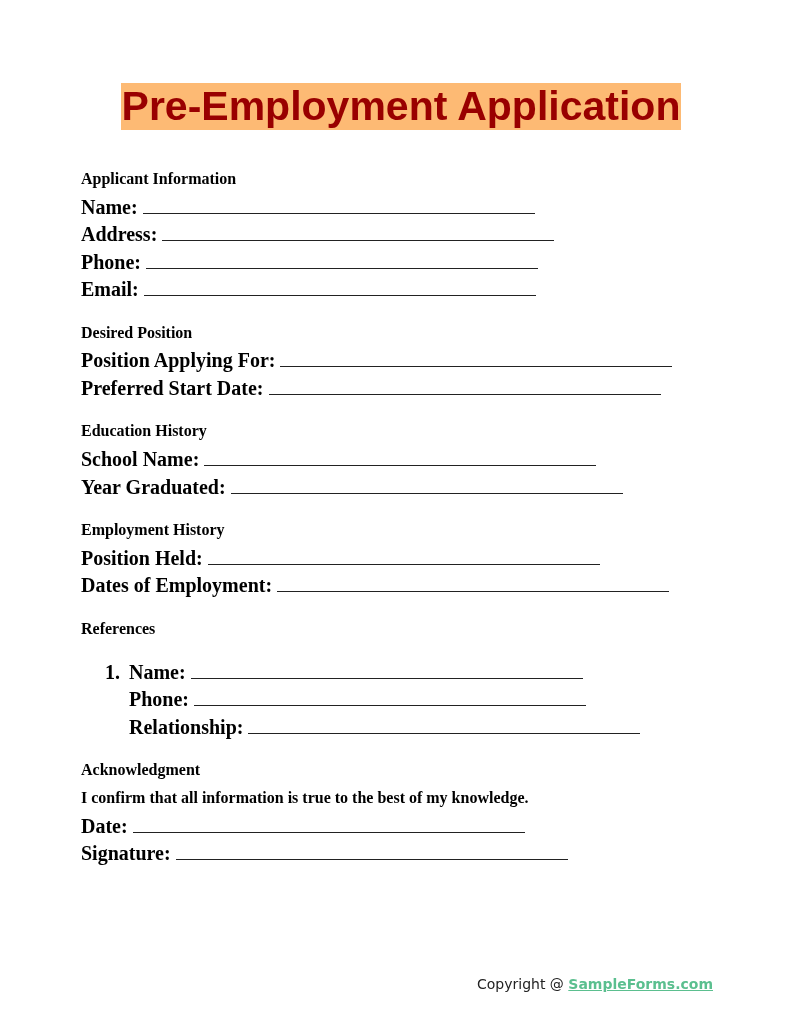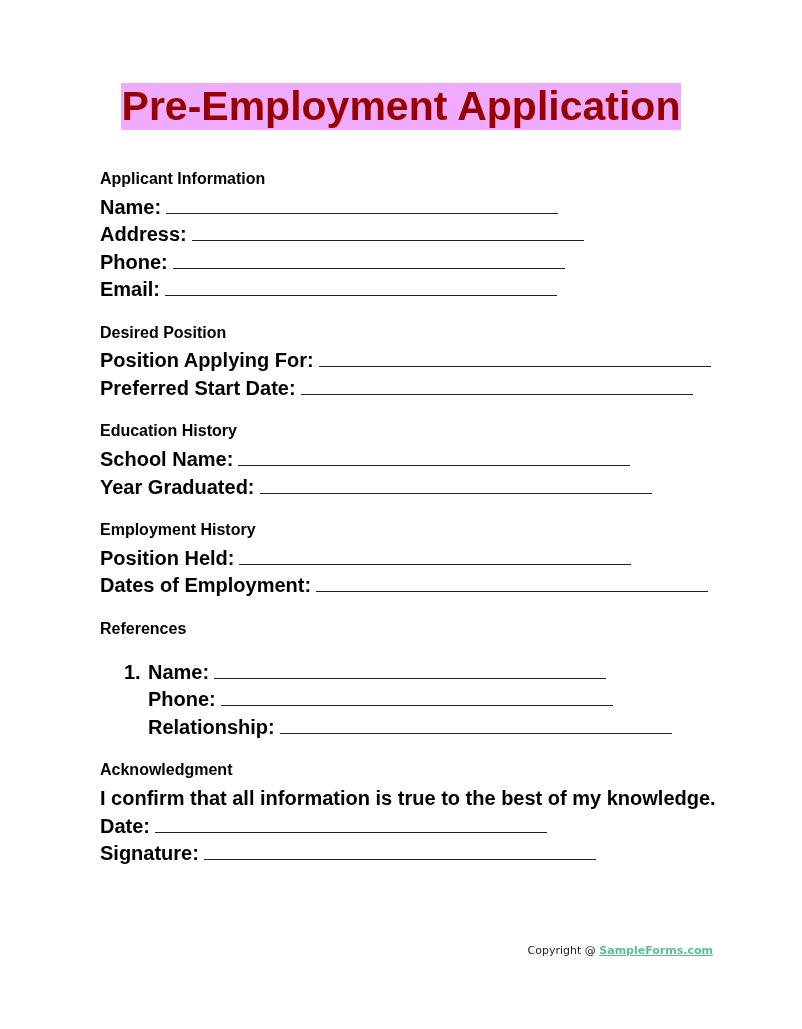--- a/index.html
+++ b/index.html
@@ -1,31 +1,31 @@
 <!DOCTYPE html>
 <html><head>
 <meta charset="utf-8">
 <style>
   html, body { margin: 0; padding: 0; background: #ffffff; }
   body { width: 802px; height: 1029px; position: relative; overflow: hidden;
          font-family: "Liberation Sans", sans-serif; color: #000; }
   .title-wrap { position: absolute; top: 83px; left: 0; width: 802px; text-align: center; }
-  .title { display: inline-block; background: #f0abfc; color: #990000;
+  .title { display: inline-block; background: #fdba74; color: #990000;
            font-weight: bold; font-size: 41px; line-height: 47px; padding: 0 1px;
            font-family: "Liberation Sans", sans-serif; }
-  .content { position: absolute; left: 100px; top: 170px; width: 640px; }
+  .content { position: absolute; left: 81px; top: 170px; width: 640px; font-family: Liberation Serif, serif; }
   .line { font-weight: bold; font-size: 20px; height: 27.6px; line-height: 18px; white-space: nowrap; }
   .heading { font-weight: bold; font-size: 16px; height: 27.6px; line-height: 18px; }
   .gap { height: 15.8px; }
   .blank { display: inline-block; width: 392px; border-bottom: 1.3px solid #222;
            height: 14px; vertical-align: baseline; margin-left: 5px; }
   .ref-row { padding-left: 48px; position: relative; }
   .ref-num { position: absolute; left: 24px; }
-  .ack-text { font-weight: bold; font-size: 20px; height: 27.6px; line-height: 18px; }
-  .footer { position: absolute; top: 944px; right: 89px; font-size: 11px;
+  .ack-text { font-weight: bold; font-size: 16px; height: 27.6px; line-height: 18px; }
+  .footer { position: absolute; top: 976px; right: 89px; font-size: 14px;
             font-family: "DejaVu Sans", sans-serif; color: #222; }
   .footer a { color: #5bbf8f; font-weight: bold; text-decoration: underline; }
 </style>
 </head>
 <body>
 
 <div class="title-wrap">
   <span class="title">Pre-Employment Application</span>
 </div>
 

